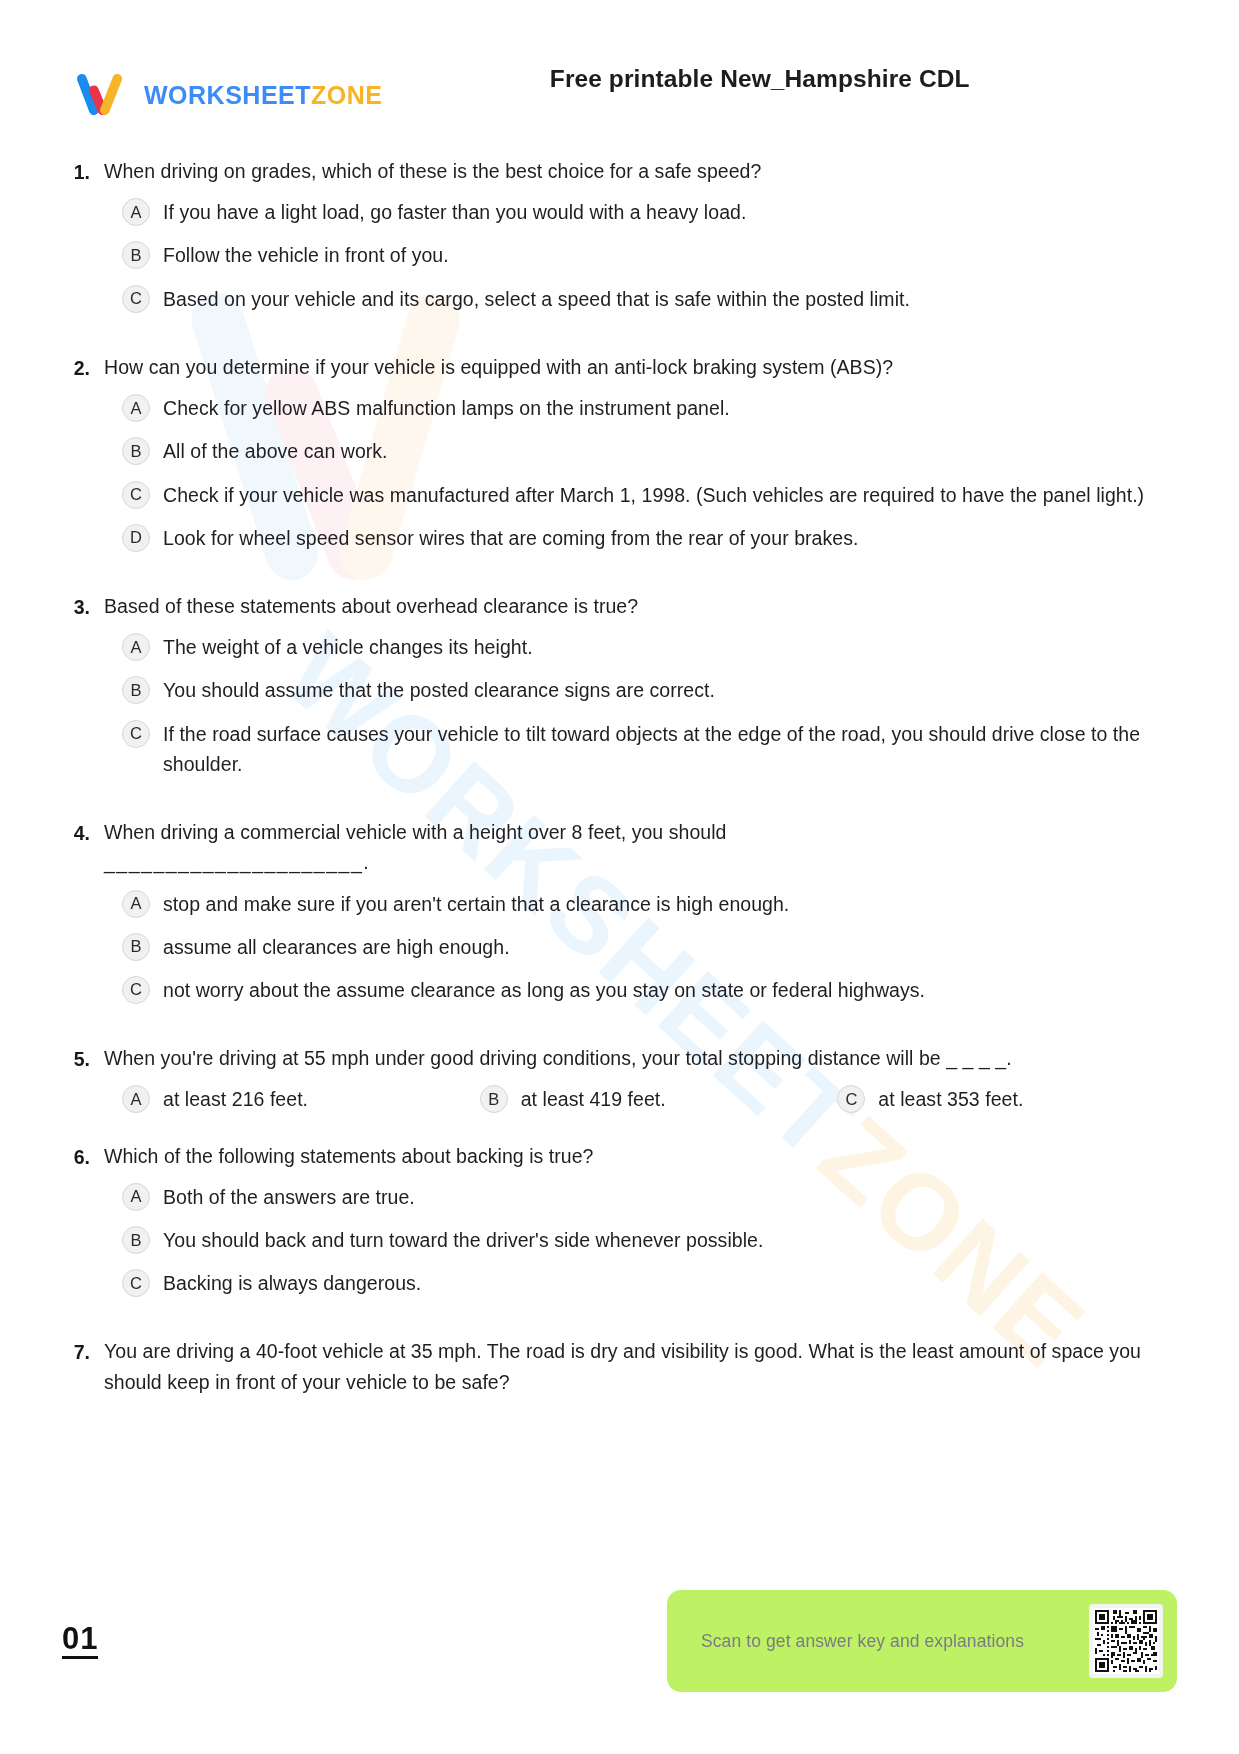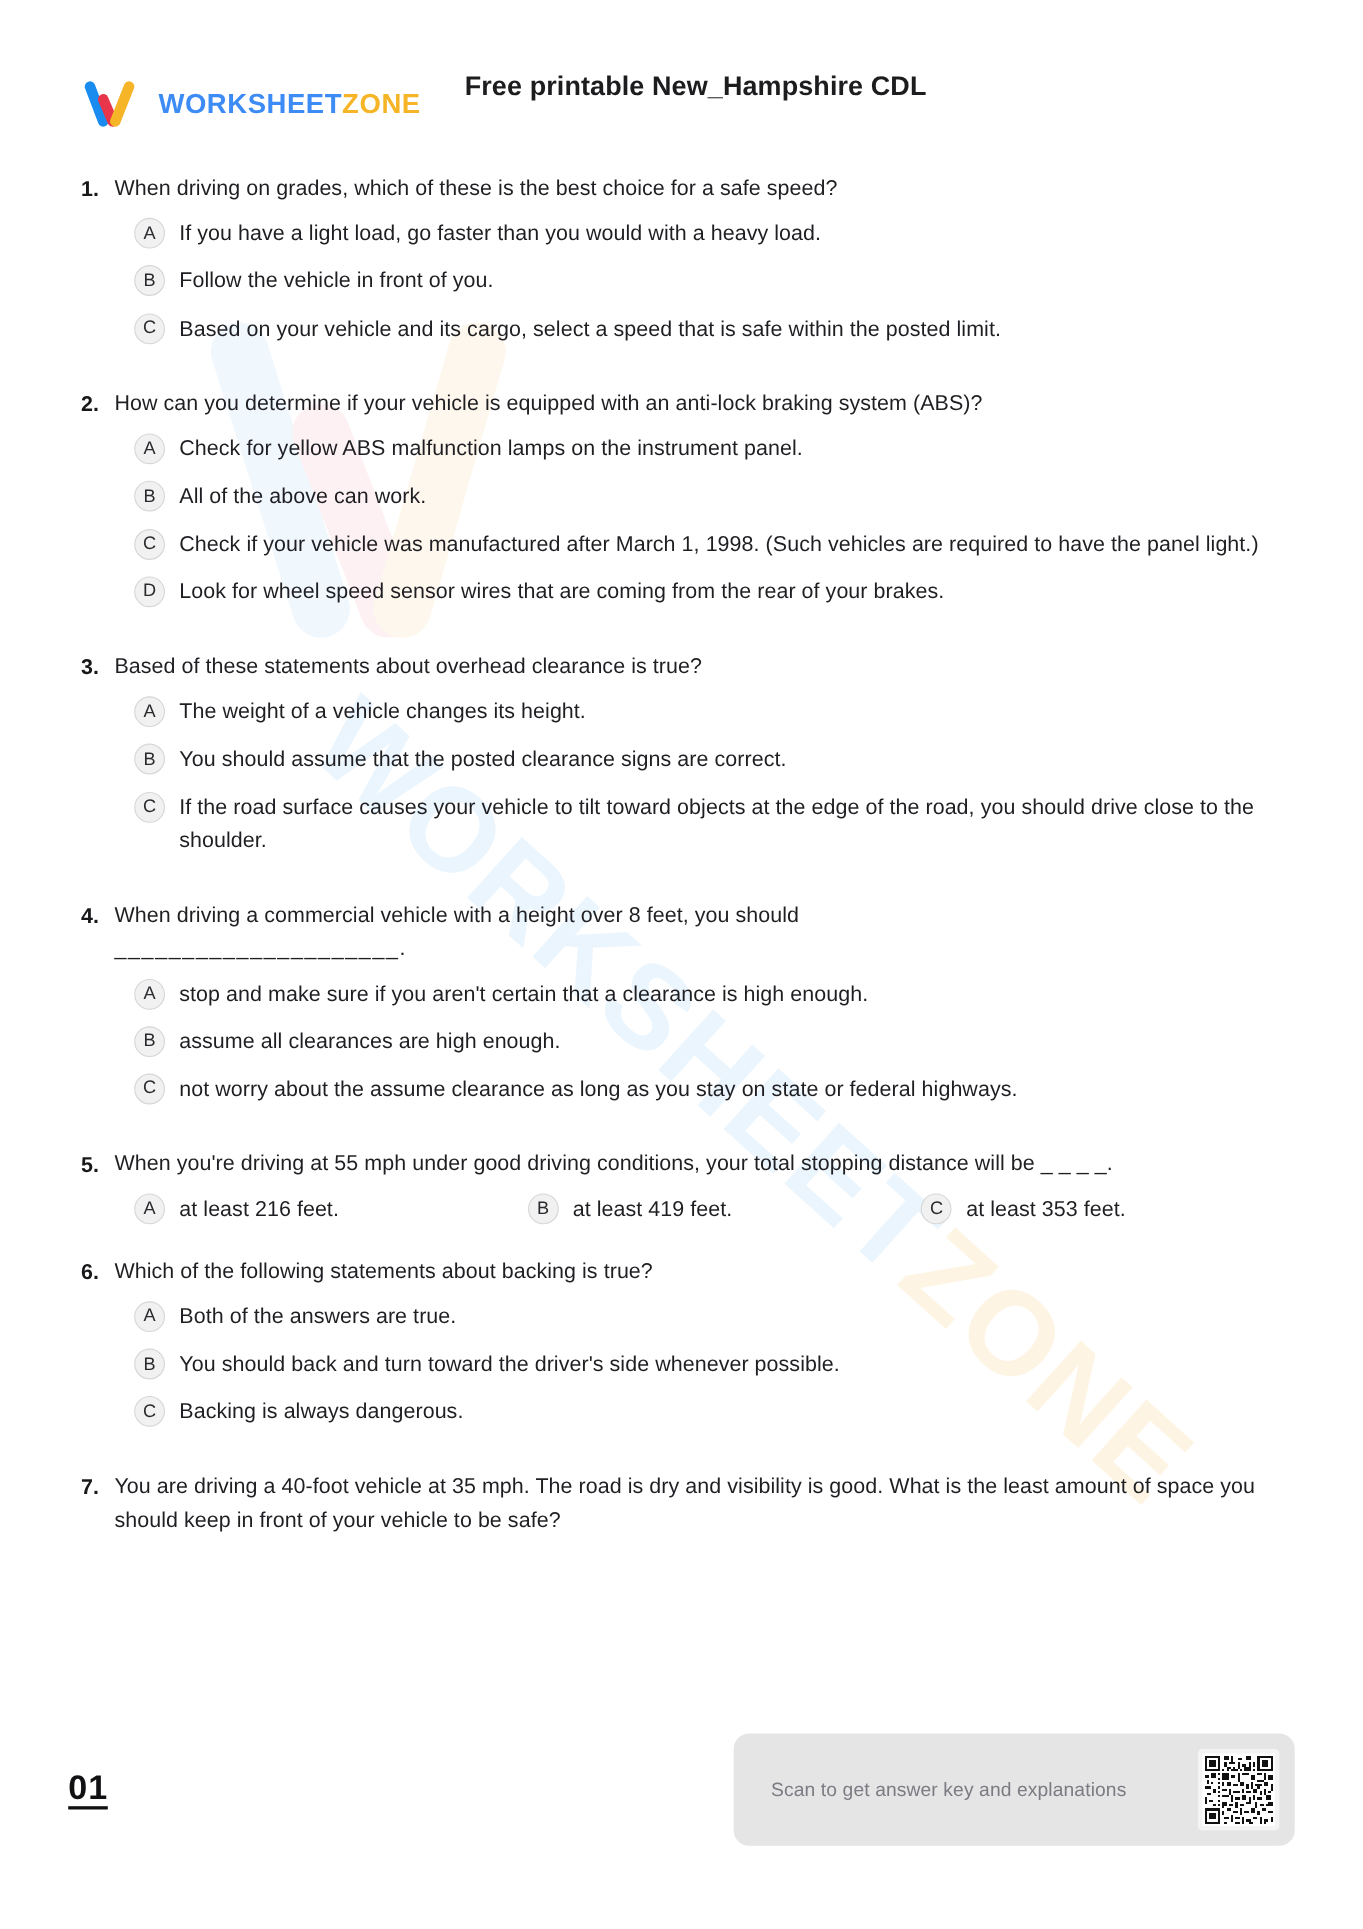--- a/index.html
+++ b/index.html
@@ -68,20 +68,21 @@
   .logo-text {
     font-size: 25px;
     font-weight: 700;
     letter-spacing: 0.5px;
   }
   .logo-text .b { color: #3d8bf5; }
   .logo-text .o { color: #f6b527; }
 
   .title-block {
     flex: 1;
+    text-align: center;
     padding-left: 40px;
     padding-right: 70px;
   }
   .title-line {
     font-size: 24.5px;
     font-weight: 700;
     color: #1d1d1f;
     line-height: 1.55;
     letter-spacing: 0.1px;
   }
@@ -149,40 +150,40 @@
     line-height: 1.55;
     letter-spacing: 0.05px;
     padding-top: 1px;
   }
 
   
   .footer {
     position: absolute;
     left: 0;
     right: 0;
-    bottom: 76px;
+    bottom: 62px;
     z-index: 2;
     display: flex;
     align-items: center;
     padding: 0 62px;
   }
   .page-no {
     font-size: 31px;
     font-weight: 700;
     color: #111114;
     border-bottom: 3px solid #111114;
     padding-bottom: 2px;
     line-height: 1;
     letter-spacing: 1px;
   }
   .scan-box {
     margin-left: auto;
     display: flex;
     align-items: center;
-    background: #e5e5e5;
+    background: #bef264;
     border-radius: 14px;
     padding: 14px 14px 14px 34px;
     width: 510px;
     justify-content: space-between;
   }
   .scan-label {
     font-size: 17.5px;
     color: #7b7b83;
     letter-spacing: 0.1px;
   }

